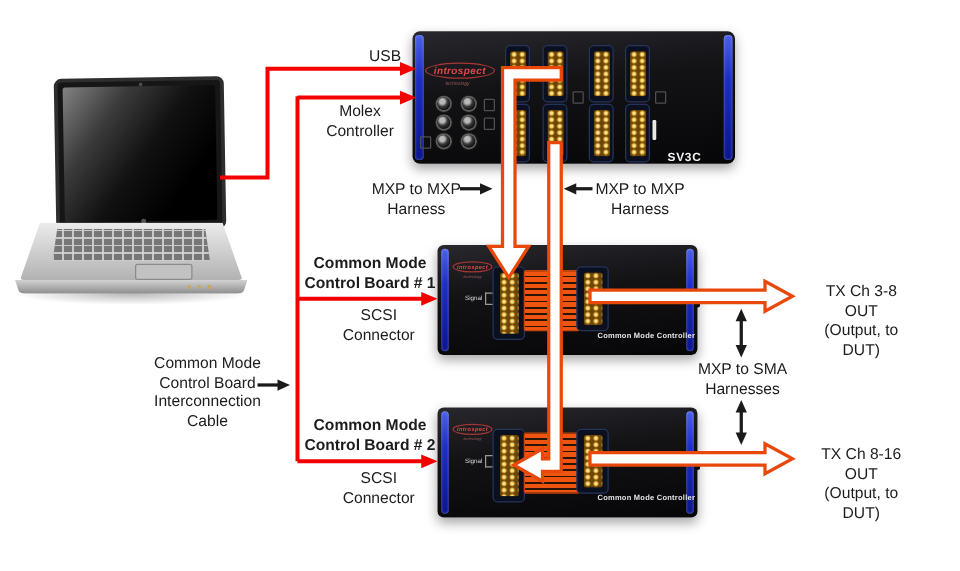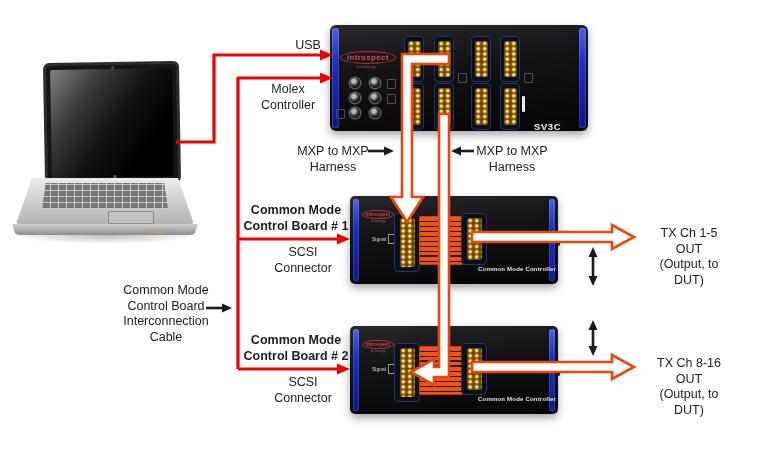--- a/index.html
+++ b/index.html
@@ -13,21 +13,21 @@
 
   
   .device{position:absolute;border-radius:6px;z-index:1;
           background:linear-gradient(174deg,#27272d 0%,#131316 40%,#060608 100%);
           box-shadow:0 4px 9px rgba(0,0,0,.35);}
   .bstripe{position:absolute;top:3px;bottom:3px;width:7px;border-radius:3px;
            background:linear-gradient(180deg,#4a60e8 0%,#1c2ec4 35%,#0a1590 100%);
            box-shadow:inset 0 0 2px rgba(255,255,255,.45);}
   .bstripe.thin{width:6px;}
 
-  .brand{position:absolute;text-align:center;z-index:2;}
+  .brand{position:absolute;text-align:center;z-index:2;font-style:italic;}
   .brand-oval{display:inline-block;border:1px solid #a83636;border-radius:50%;
               padding:1px 6px;color:#e04848;font-weight:bold;letter-spacing:.3px;}
   .brand-sub{color:#9a5a5a;line-height:1;}
   .brand.big .brand-oval{font-size:8px;}
   .brand.big .brand-sub{font-size:4px;margin-top:1px;}
   .brand.small .brand-oval{font-size:4.5px;padding:1px 3px;}
   .brand.small .brand-sub{font-size:3px;}
 
   
   .mxp-h{position:absolute;border-radius:4px;background:#0a1020;border:1px solid #26345c;
@@ -268,18 +268,20 @@
   <div class="lbl" style="left:303px;top:245px">SCSI
 Connector</div>
   <div class="lbl" style="left:166px;top:283px">Common Mode
 Control Board
 Interconnection
 Cable</div>
   <div class="lbl bold" style="left:296px;top:333px">Common Mode
 Control Board # 2</div>
   <div class="lbl" style="left:303px;top:375px">SCSI
 Connector</div>
-  <div class="lbl" style="left:689px;top:226px">TX Ch 1-5 OUT
+  <div class="lbl" style="left:594px;top:288px">MXP to SMA
+Harnesses</div>
+  <div class="lbl" style="left:689px;top:226px">TX Ch 3-8 OUT
 (Output, to DUT)</div>
   <div class="lbl" style="left:689px;top:356px">TX Ch 8-16 OUT
 (Output, to DUT)</div>
 
 </div>
 
 </body></html>

